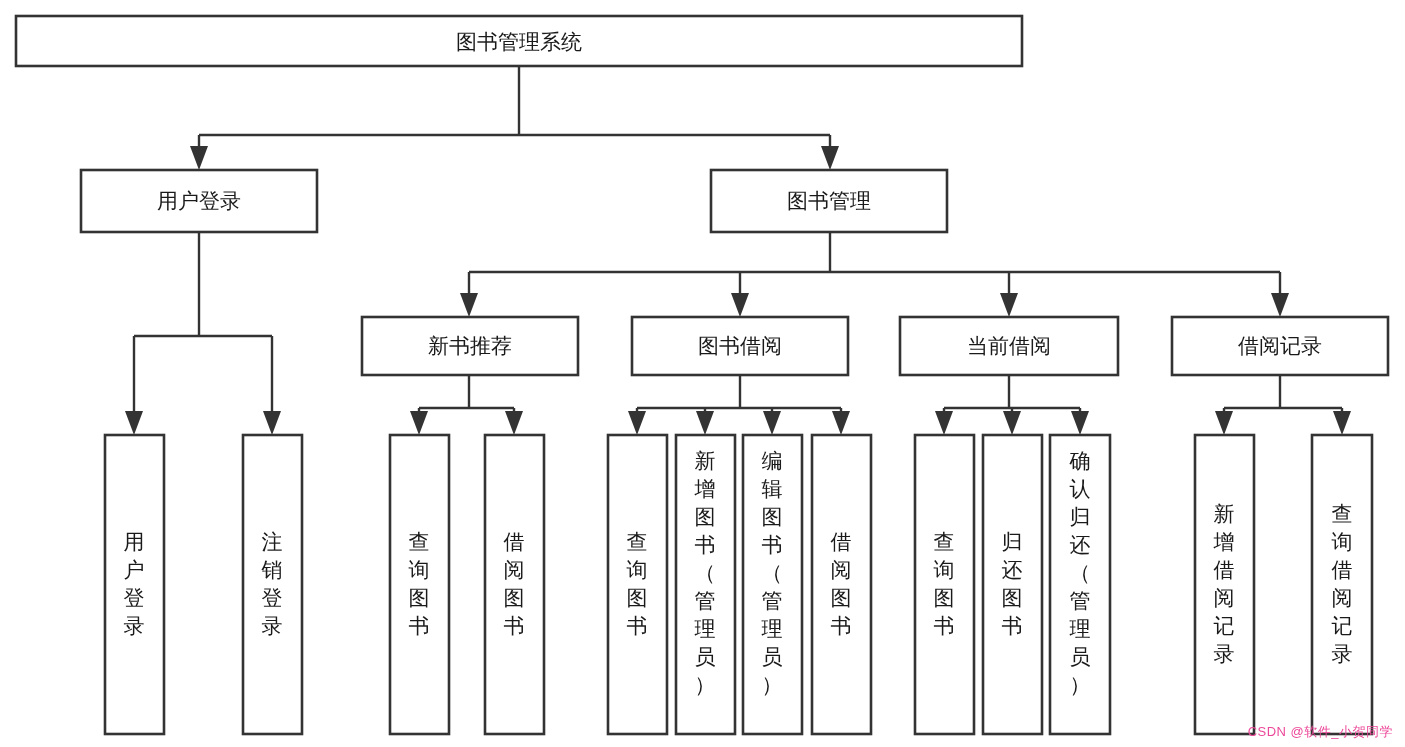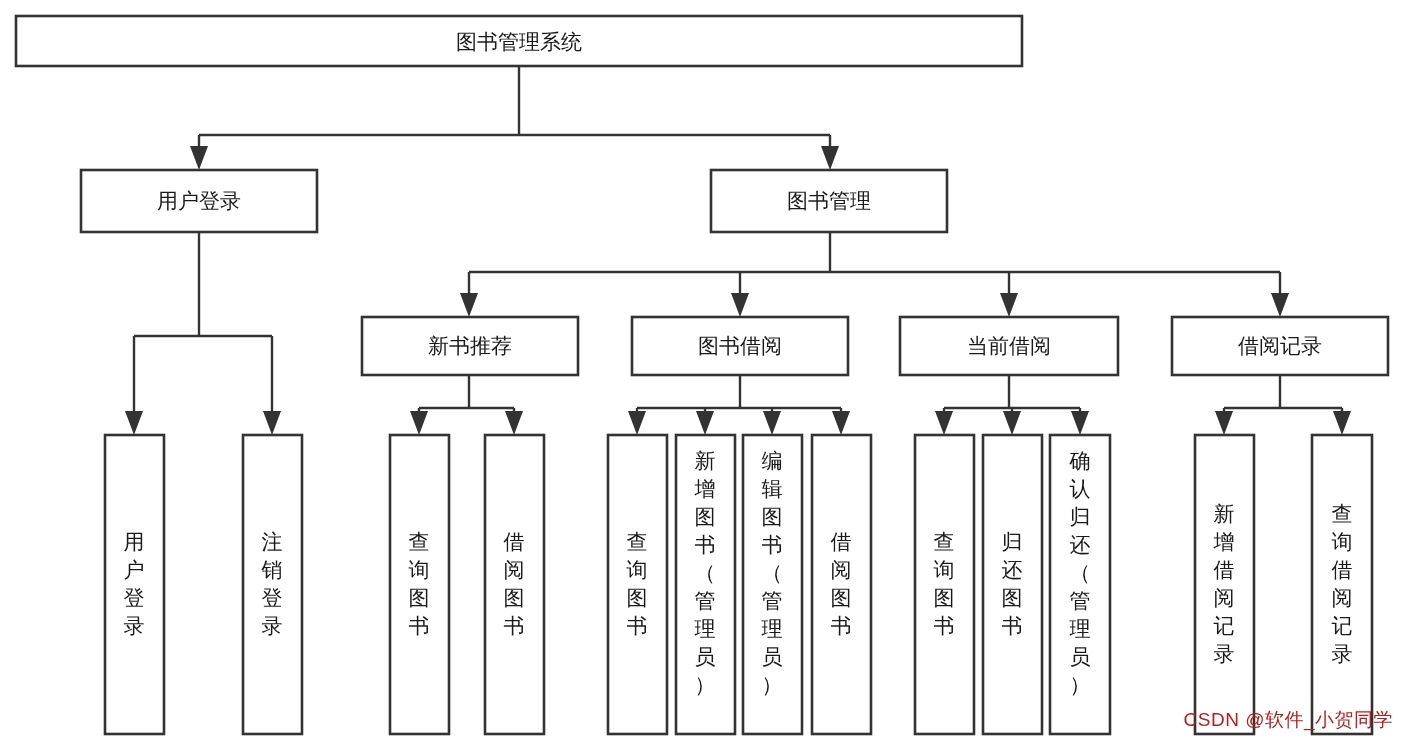--- a/index.html
+++ b/index.html
@@ -48,24 +48,24 @@
   }
   .node-label-vertical {
     font-family: "Liberation Sans", "DejaVu Sans", sans-serif;
     fill: #1a1a1a;
     font-size: 21px;
     text-anchor: middle;
   }
   .watermark {
     position: absolute;
     right: 12px;
-    bottom: 14px;
-    font-family: "Liberation Sans", "DejaVu Sans", sans-serif;
-    font-size: 19px;
-    color: #b91c1c;
+    bottom: 6px;
+    font-family: "Liberation Sans", "DejaVu Sans", sans-serif;
+    font-size: 13px;
+    color: #ec4899;
     letter-spacing: 0.5px;
     white-space: nowrap;
     user-select: none;
   }
 </style>
 </head>
 <body>
 
 <div id="canvas">
 

